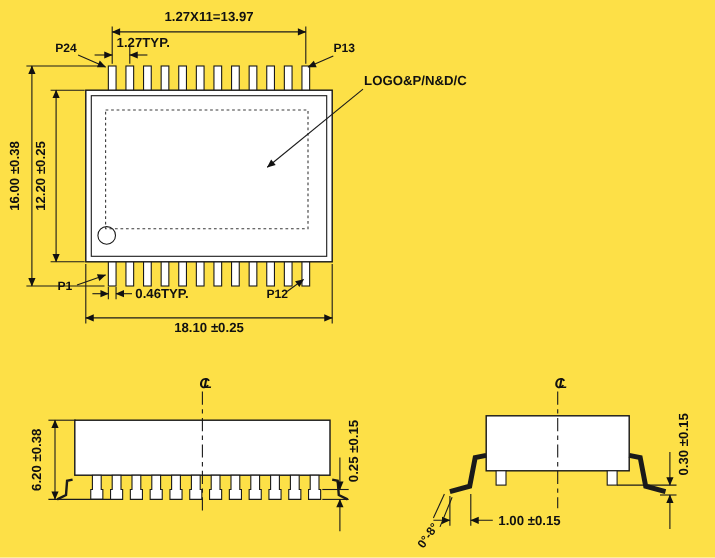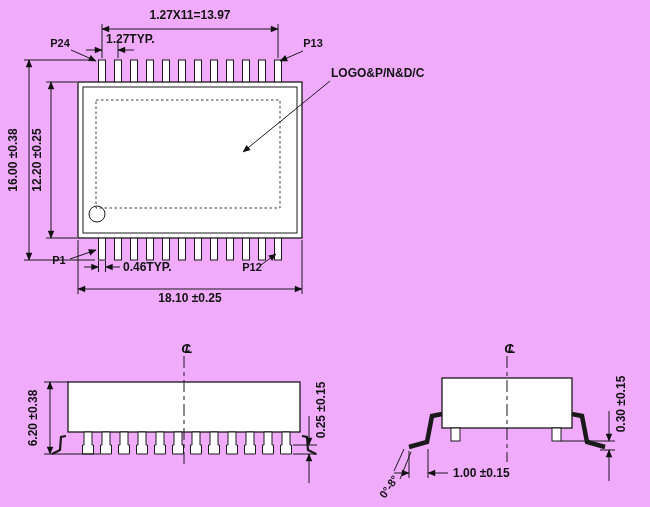--- a/index.html
+++ b/index.html
@@ -1,16 +1,16 @@
 <!DOCTYPE html>
 <html><head>
 <meta charset="utf-8">
 <style>
   html,body{margin:0;padding:0;background:#fff;}
-  #canvas{position:relative;width:650px;height:507px;background:#f0abfc;overflow:hidden;}
+  #canvas{position:relative;width:650px;height:507px;background:#fde047;overflow:hidden;}
   svg{display:block;}
   svg text{font-family:"Liberation Sans","DejaVu Sans",sans-serif;font-weight:bold;font-size:12px;fill:#111;}
   .t11{font-size:11px;}
   .s{stroke:#1a1a1a;stroke-width:1;fill:none;}
   .sf{stroke:#1a1a1a;stroke-width:1.3;fill:#ffffff;}
   .pins{fill:#ffffff;stroke:#1a1a1a;stroke-width:1;}
   .dash{stroke-dasharray:2.5 2.5;stroke:#3a3a3a;}
   .cline{stroke:#1a1a1a;stroke-width:1;fill:none;stroke-dasharray:12 4 4 4;}
   .thick{stroke:#1a1a1a;stroke-width:4.5;fill:none;}
   .s2{stroke:#1a1a1a;stroke-width:2.2;fill:none;}

